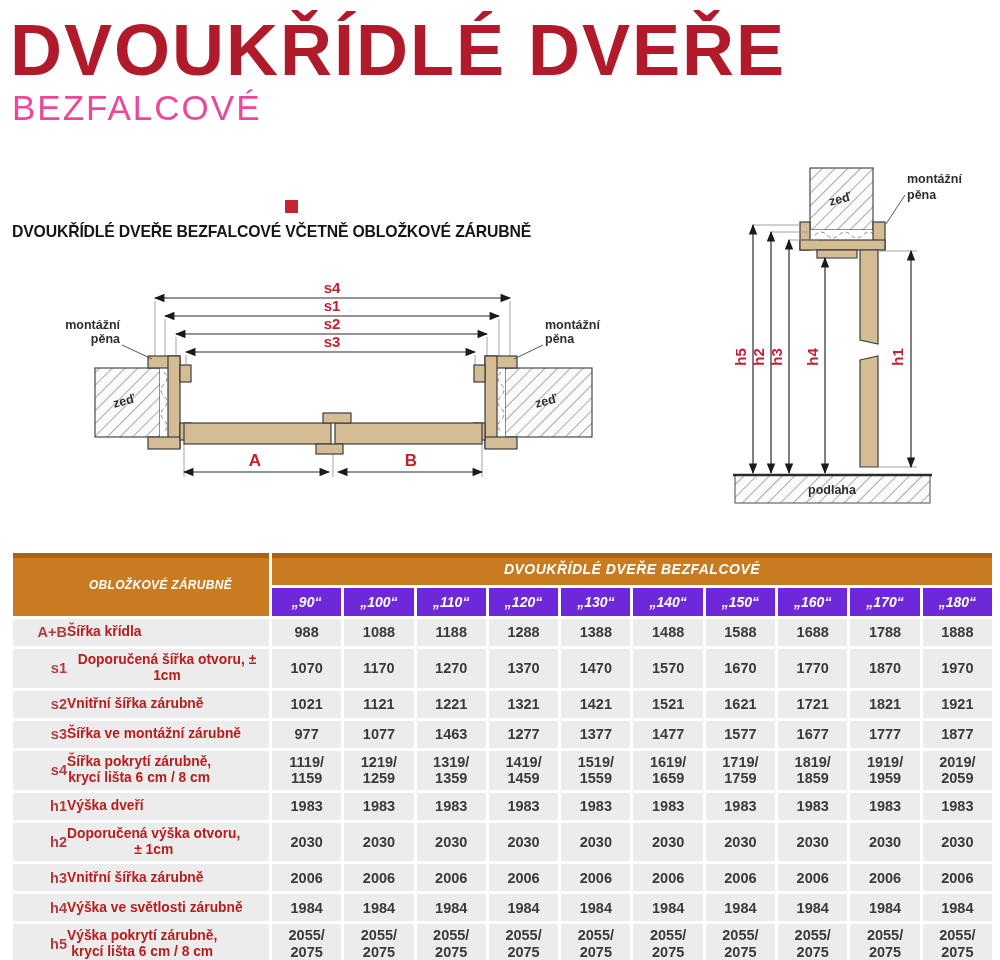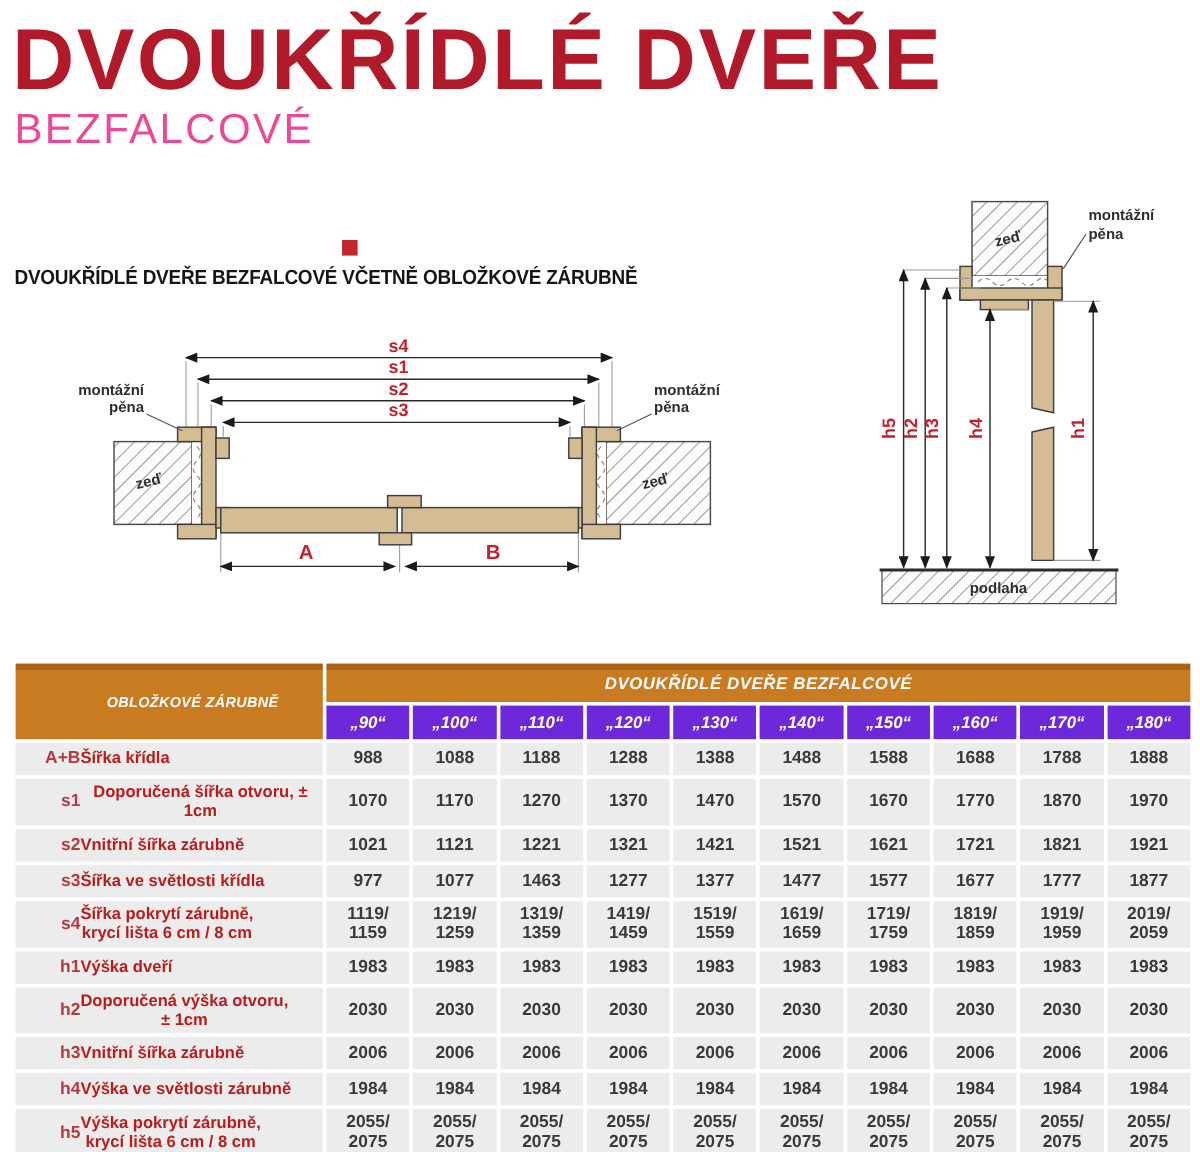--- a/index.html
+++ b/index.html
@@ -283,21 +283,21 @@
         <td>1521</td>
         <td>1621</td>
         <td>1721</td>
         <td>1821</td>
         <td>1921</td>
       </tr>
       <tr>
         <td class="label-cell">
           <div class="lwrap">
             <span class="rkey">s3</span>
-            <span class="rlab">Šířka ve světlosti křídla</span>
+            <span class="rlab">Šířka ve montážní zárubně</span>
           </div>
         </td>
         <td>977</td>
         <td>1077</td>
         <td>1463</td>
         <td>1277</td>
         <td>1377</td>
         <td>1477</td>
         <td>1577</td>
         <td>1677</td>

